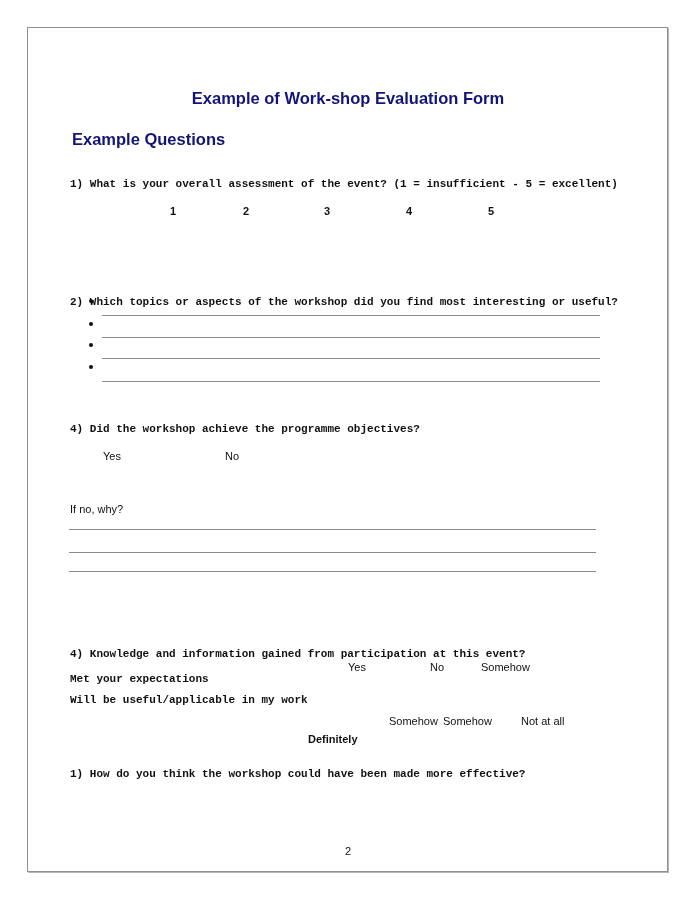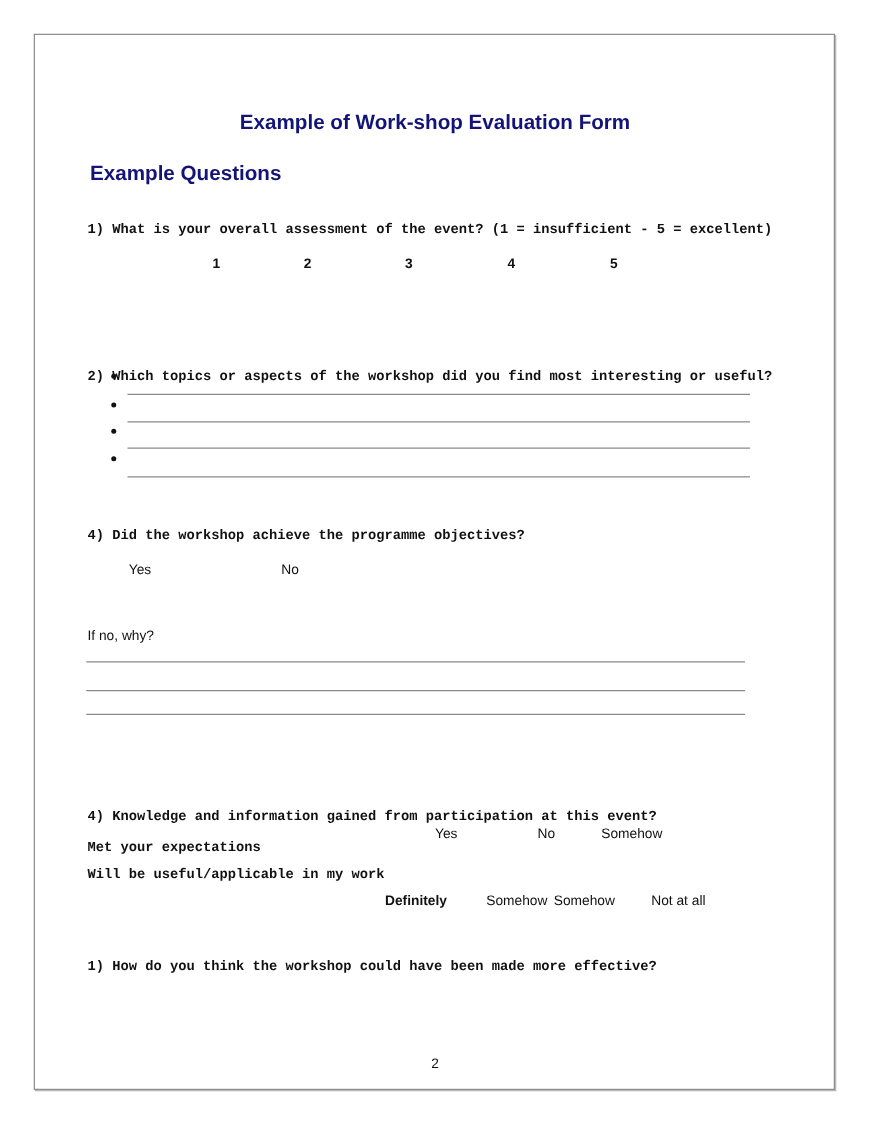--- a/index.html
+++ b/index.html
@@ -94,20 +94,20 @@
 <div class="line" style="left:69px; width:527px; top:552px;"></div>
 <div class="line" style="left:69px; width:527px; top:571px;"></div>
 
 <div class="abs q" style="top:612px;margin-top:36px;">4) Knowledge and information gained from participation at this event?</div>
 <div class="abs q" style="top:661px;margin-top:12px;">Met your expectations</div>
 <div class="abs opt" style="left:348px; top:661px;">Yes</div>
 <div class="abs opt" style="left:430px; top:661px;">No</div>
 <div class="abs opt" style="left:481px; top:661px;">Somehow</div>
 
 <div class="abs q" style="top:694px;">Will be useful/applicable in my work</div>
-<div class="abs opt bold" style="left:308px; top:715px;">Definitely</div>
+<div class="abs opt bold" style="left:308px; top:733px;">Definitely</div>
 <div class="abs opt" style="left:389px; top:715px;">Somehow</div>
 <div class="abs opt" style="left:443px; top:715px;">Somehow</div>
 <div class="abs opt" style="left:521px; top:715px;">Not at all</div>
 
 <div class="abs q" style="top:768px;">1) How do you think the workshop could have been made more effective?</div>
 
 <div class="abs page-num">2</div>
 
 </body></html>

